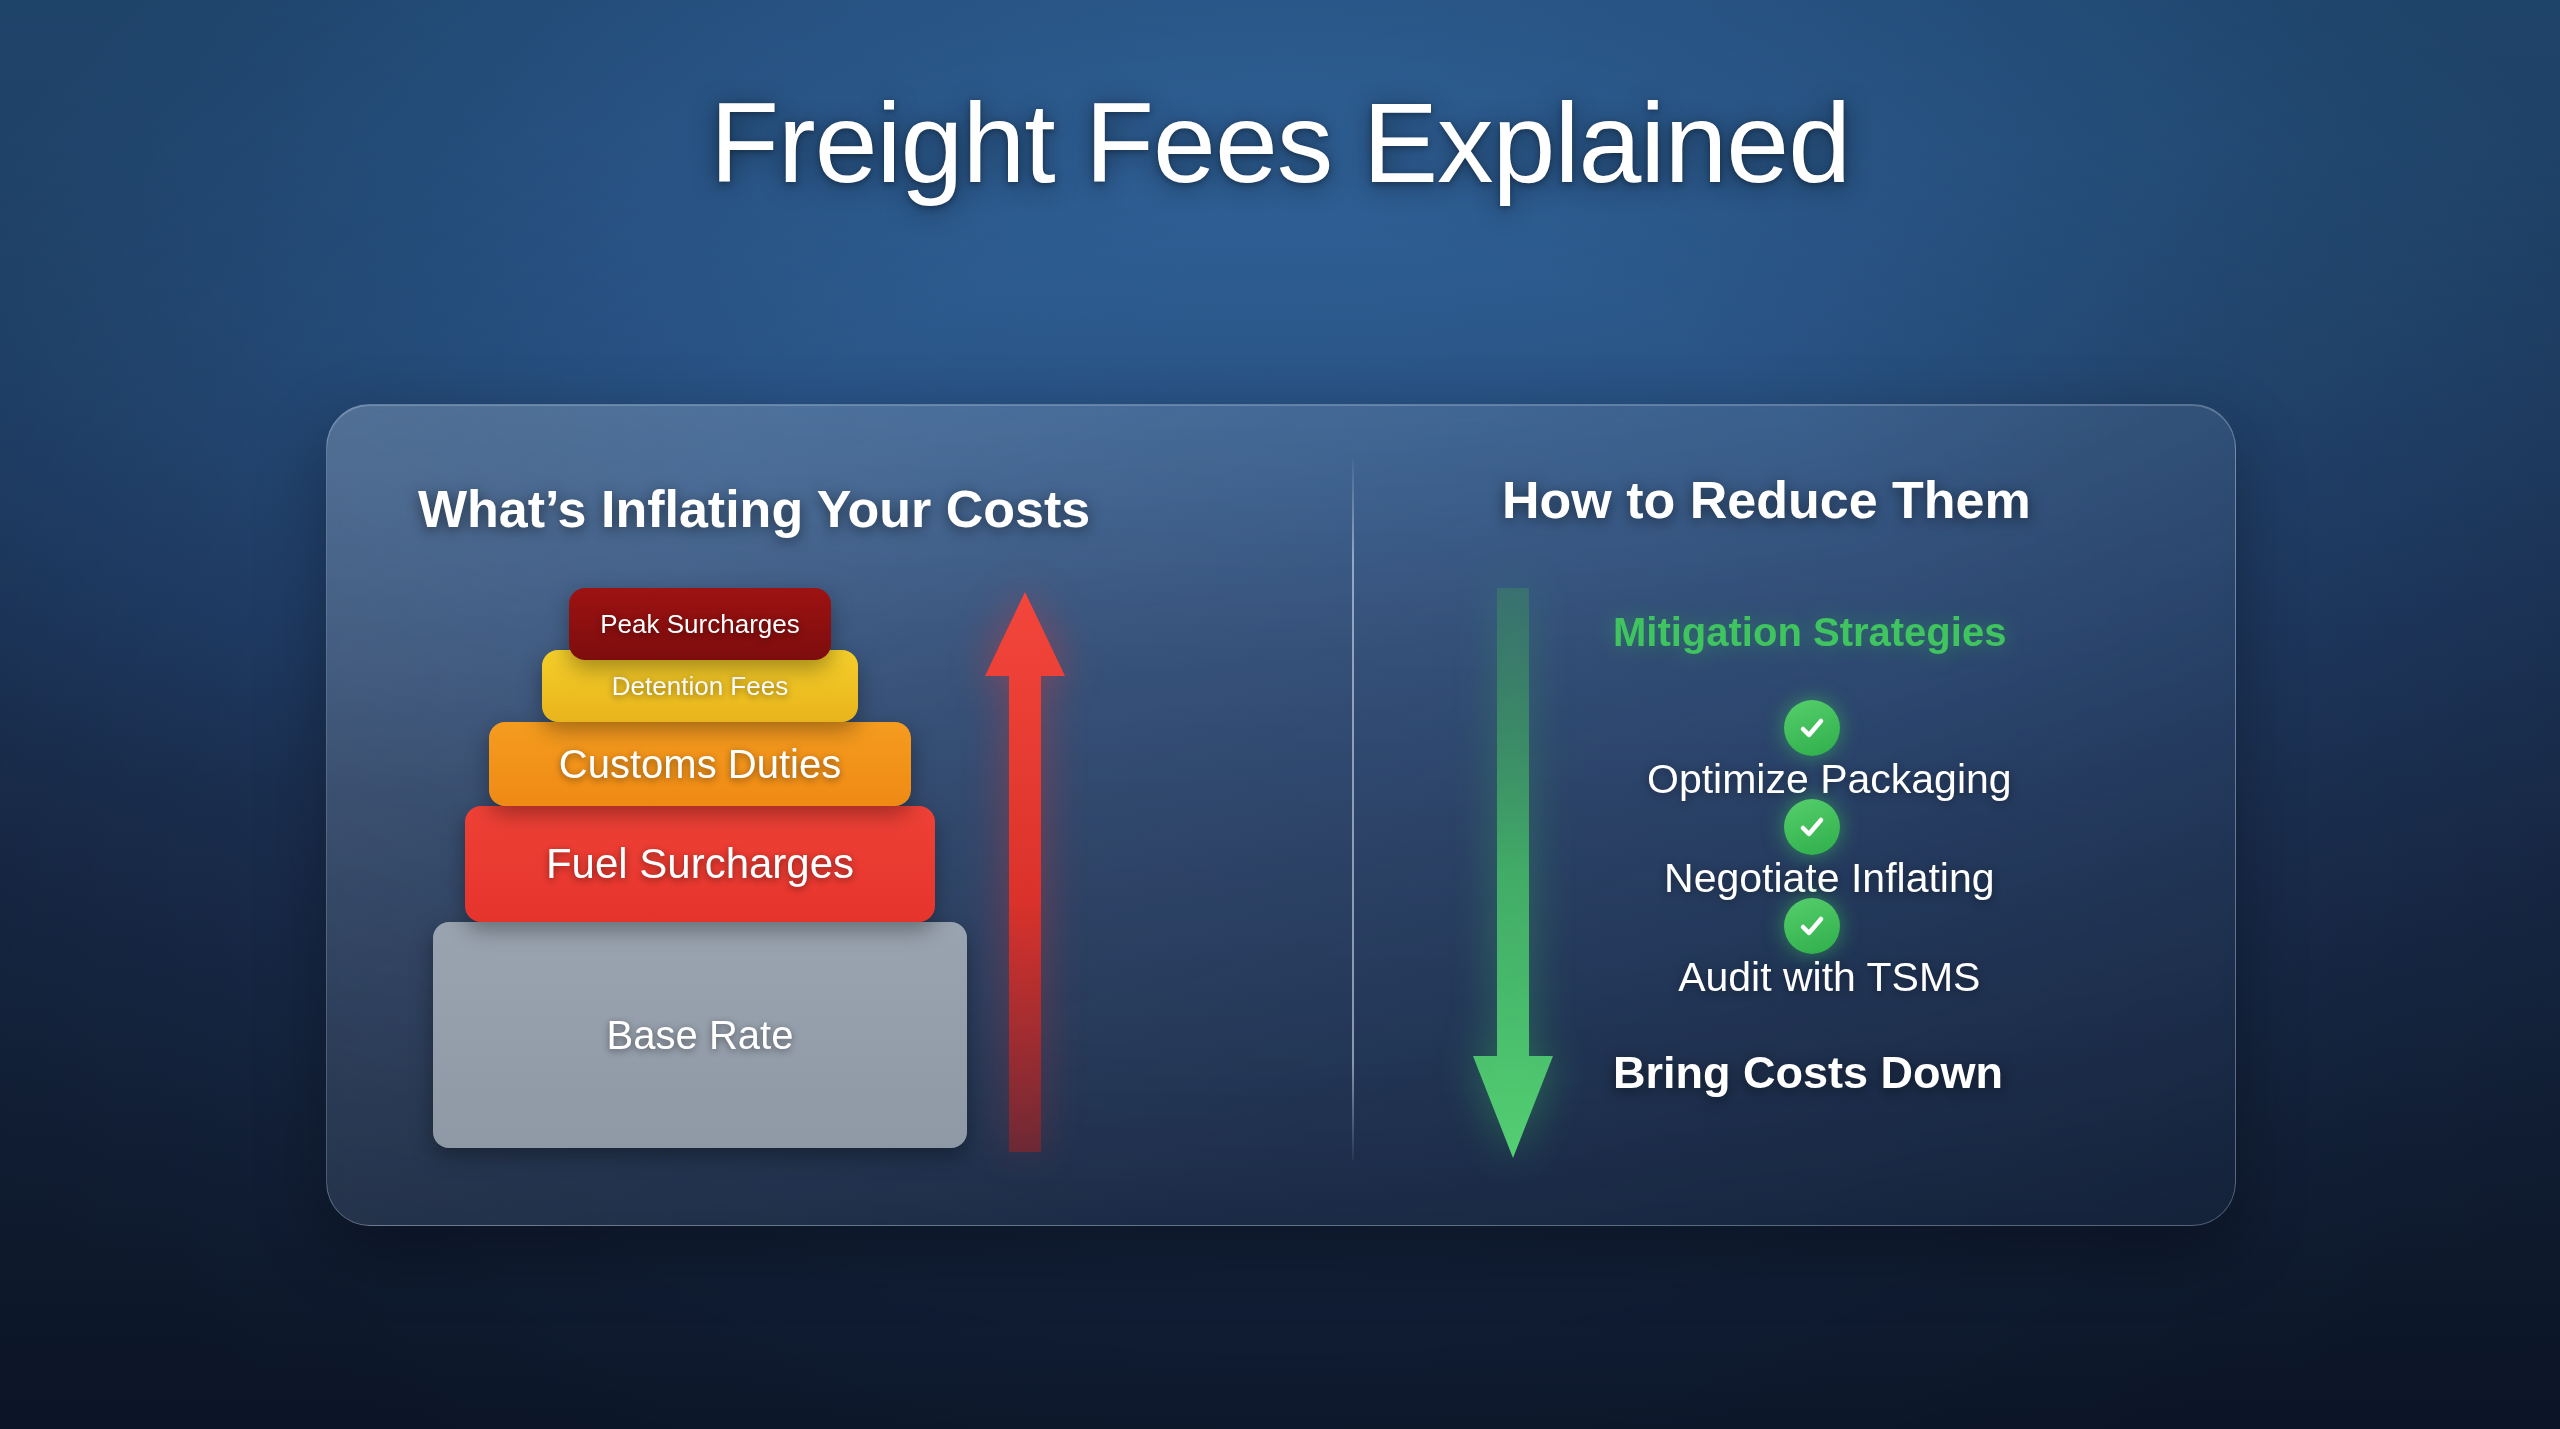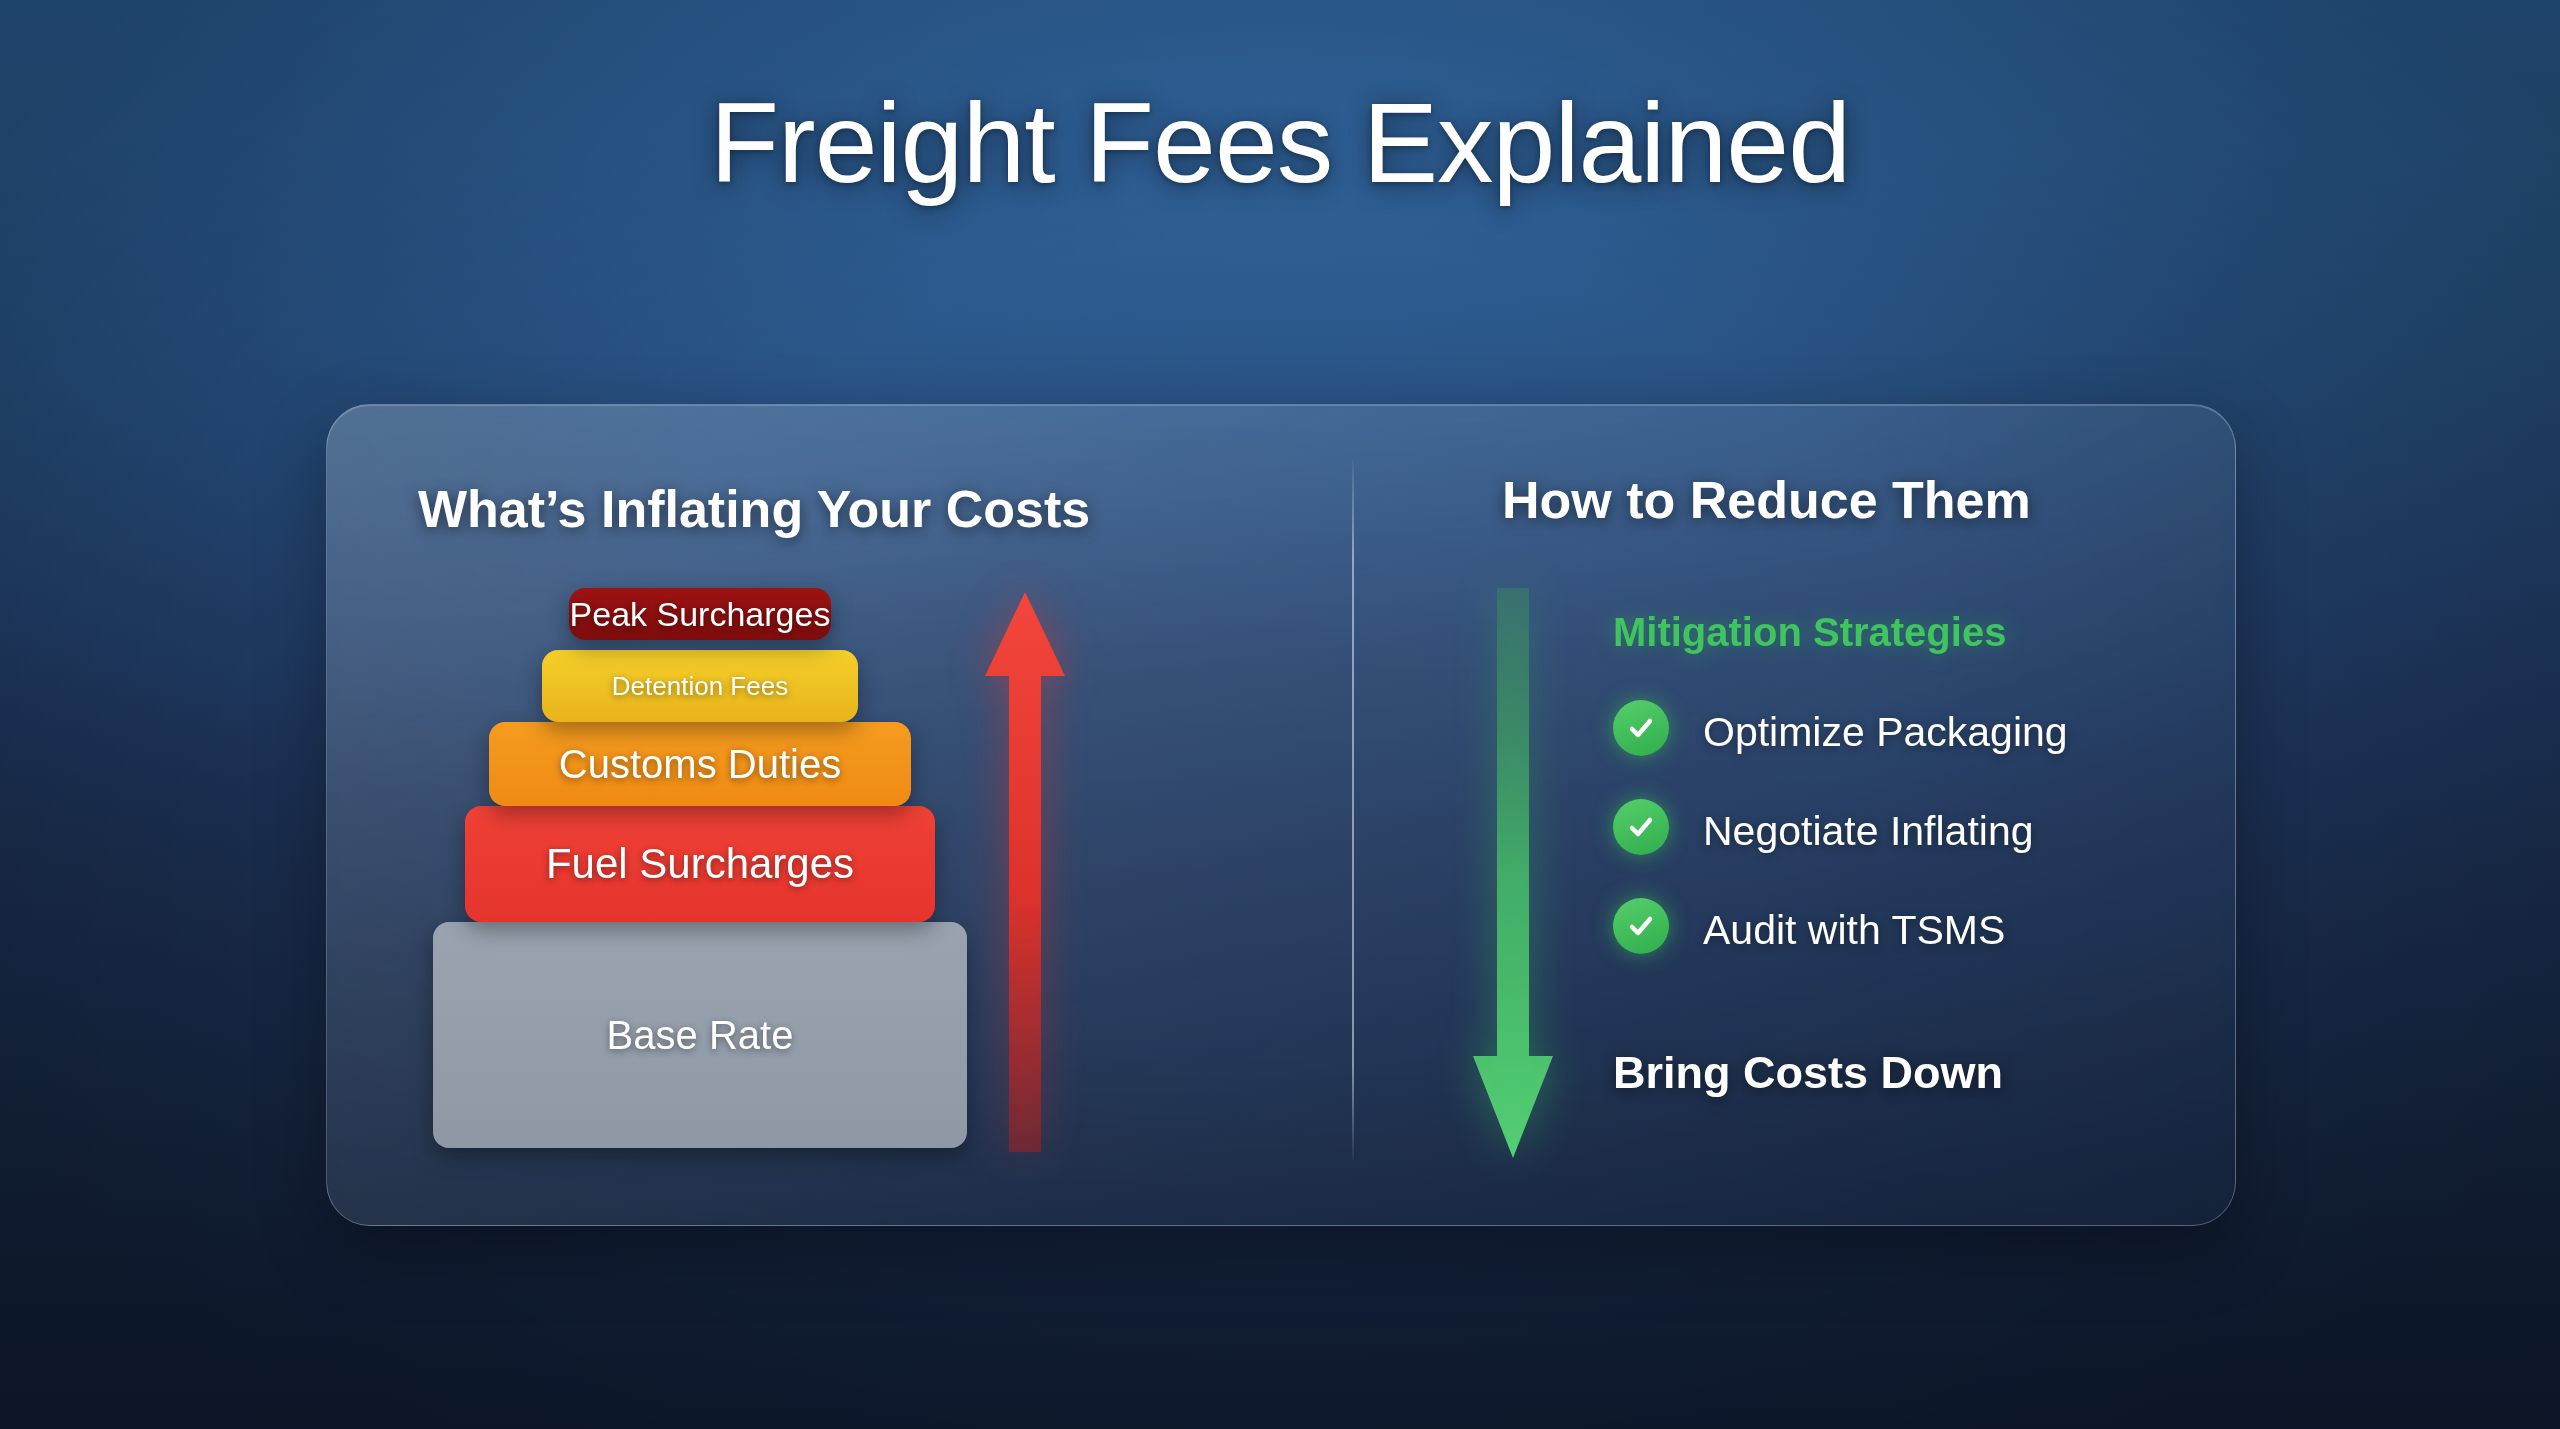--- a/index.html
+++ b/index.html
@@ -136,23 +136,24 @@
     text-shadow:0 0 22px rgba(58,190,88,0.45);
     white-space:nowrap;
     z-index:7;
   }
   .check-list{
     position:absolute;
     left:1613px; top:700px;
     z-index:7;
   }
   .check-item{
-    display:flex; align-items:flex-end;
+    display:flex; align-items:center;
     height:56px;
     margin-bottom:43px;
+    flex-direction:column;
   }
   .check-badge{
     width:56px; height:56px; flex:0 0 56px;
     border-radius:50%;
     background:linear-gradient(160deg,#55cf6b 0%,#2fae4b 100%);
     box-shadow:0 0 20px rgba(60,200,90,0.55);
     display:flex; align-items:center; justify-content:center;
   }
   .check-label{
     margin-left:34px;
@@ -186,21 +187,21 @@
 <div id="stage">
 
   <h1 class="page-title">Freight Fees Explained</h1>
 
   <div class="glass-card"></div>
   <div class="divider"></div>
 
   <div class="panel-heading" id="left-heading">What’s Inflating Your Costs</div>
 
   <div class="bar-stack" id="bar-stack">
-      <div class="cost-bar" style="width: 262px; height: 52px; top: 0px; z-index: 10; font-size: 34px; background: linear-gradient(rgb(158, 18, 18) 0%, rgb(125, 13, 13) 100%); align-items: center;">
+      <div class="cost-bar" style="width: 262px; height: 72px; top: 0px; z-index: 10; font-size: 26px; background: linear-gradient(rgb(158, 18, 18) 0%, rgb(125, 13, 13) 100%); align-items: center;">
         <span>Peak Surcharges</span>
       </div>
       <div class="cost-bar" style="width: 316px; height: 72px; top: 62px; z-index: 9; font-size: 26px; background: linear-gradient(rgb(245, 207, 42) 0%, rgb(232, 180, 28) 100%);">
         <span>Detention Fees</span>
       </div>
       <div class="cost-bar" style="width: 422px; height: 84px; top: 134px; z-index: 8; font-size: 40px; background: linear-gradient(rgb(245, 156, 31) 0%, rgb(239, 138, 20) 100%);">
         <span>Customs Duties</span>
       </div>
       <div class="cost-bar" style="width: 470px; height: 116px; top: 218px; z-index: 7; font-size: 42px; background: linear-gradient(rgb(239, 65, 54) 0%, rgb(229, 52, 44) 100%);">
         <span>Fuel Surcharges</span>

